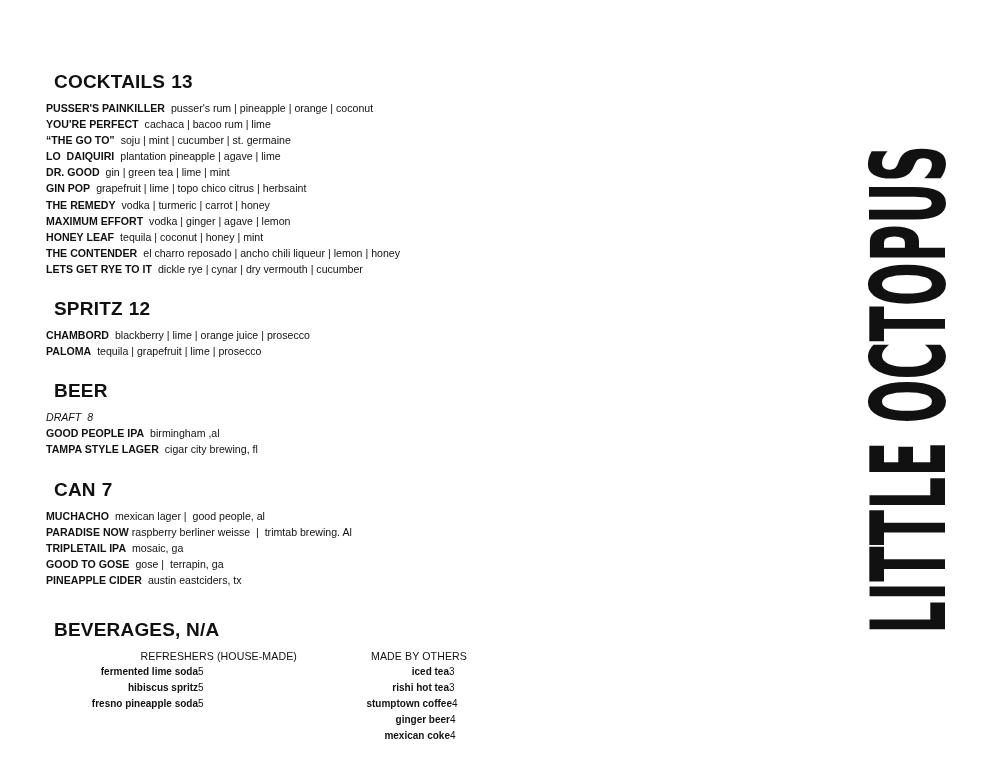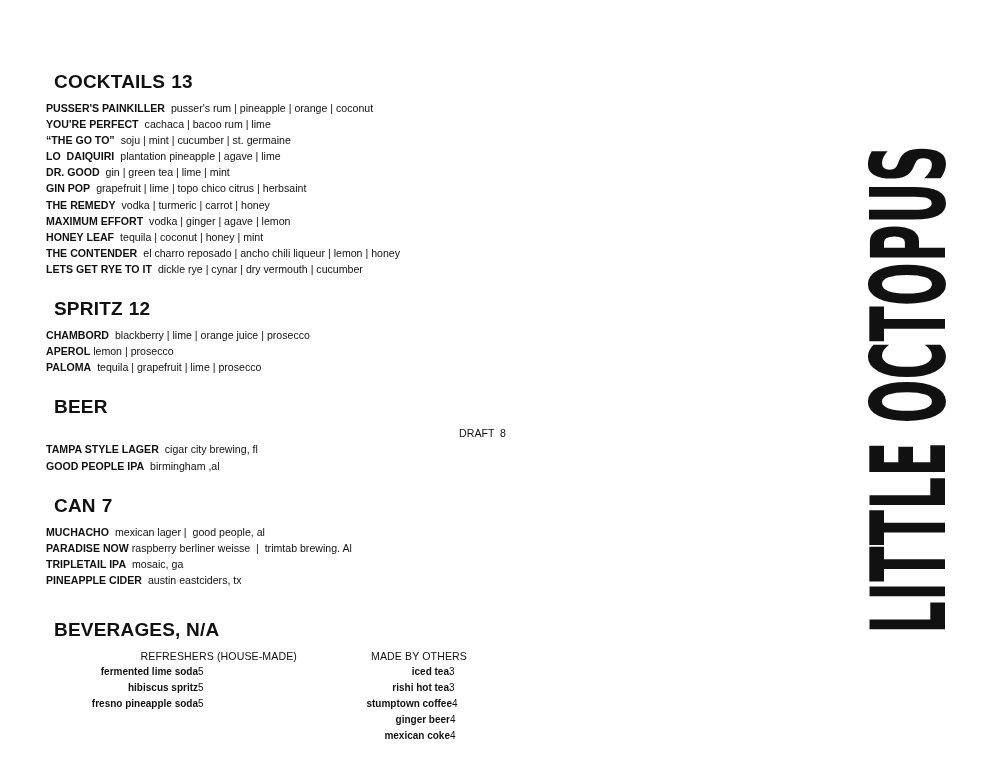--- a/index.html
+++ b/index.html
@@ -39,21 +39,21 @@
     }
     .row .name {
       font-weight: bold;
       margin-right: 6px;
     }
     .row .desc { font-weight: normal; margin-top: 16px; }
     .subhead {
       font-size: 10.6px;
       line-height: 16.1px;
       height: 16.1px;
-      text-align: right;
+      font-style: italic;
     }
     .gap-after-cocktails { height: 16px; }
     .gap-after-spritz { height: 16px; }
     .gap-after-beer { height: 16px; }
     .gap-after-can { height: 26px; }
 
     .bev-cols {
       display: flex;
       position: relative;
     }
@@ -107,42 +107,42 @@
     <div class="row"><span class="name">THE CONTENDER</span><span class="desc">el charro reposado | ancho chili liqueur | lemon | honey</span></div>
     <div class="row"><span class="name">LETS GET RYE TO IT</span><span class="desc">dickle rye | cynar | dry vermouth | cucumber</span></div>
   </div>
   <div class="gap-after-cocktails"></div>
 
   <div class="section">
     <div class="section-title">
       <span>SPRITZ</span><span class="price">12</span>
     </div>
     <div class="row"><span class="name">CHAMBORD</span><span class="desc">blackberry | lime | orange juice | prosecco</span></div>
-    <div class="row"><span class="name" style="margin-right:3px">APEROL</span><span class="desc">lemon | prosecco</span></div>
     <div class="row"><span class="name">PALOMA</span><span class="desc">tequila | grapefruit | lime | prosecco</span></div>
   </div>
   <div class="gap-after-spritz"></div>
 
   <div class="section">
     <div class="section-title">
       <span>BEER</span>
     </div>
     <div class="subhead" style="white-space:pre">DRAFT  8</div>
+    <div class="row"><span class="name">GOOD PEOPLE IPA</span><span class="desc">birmingham ,al</span></div>
     <div class="row"><span class="name">TAMPA STYLE LAGER</span><span class="desc">cigar city brewing, fl</span></div>
-    <div class="row"><span class="name">GOOD PEOPLE IPA</span><span class="desc">birmingham ,al</span></div>
   </div>
   <div class="gap-after-beer"></div>
 
   <div class="section">
     <div class="section-title">
       <span>CAN</span><span class="price">7</span>
     </div>
     <div class="row"><span class="name">MUCHACHO</span><span class="desc" style="white-space:pre">mexican lager |  good people, al</span></div>
     <div class="row"><span class="name" style="margin-right:3px">PARADISE NOW</span><span class="desc" style="white-space:pre">raspberry berliner weisse  |  trimtab brewing. Al</span></div>
     <div class="row"><span class="name">TRIPLETAIL IPA</span><span class="desc">mosaic, ga</span></div>
+    <div class="row"><span class="name">GOOD TO GOSE</span><span class="desc" style="white-space:pre">gose |  terrapin, ga</span></div>
     <div class="row"><span class="name">PINEAPPLE CIDER</span><span class="desc">austin eastciders, tx</span></div>
   </div>
   <div class="gap-after-can"></div>
 
   <div class="section">
     <div class="section-title">
       <span>BEVERAGES, N/A</span>
     </div>
     <div class="bev-cols">
       <div class="bev-col left">

